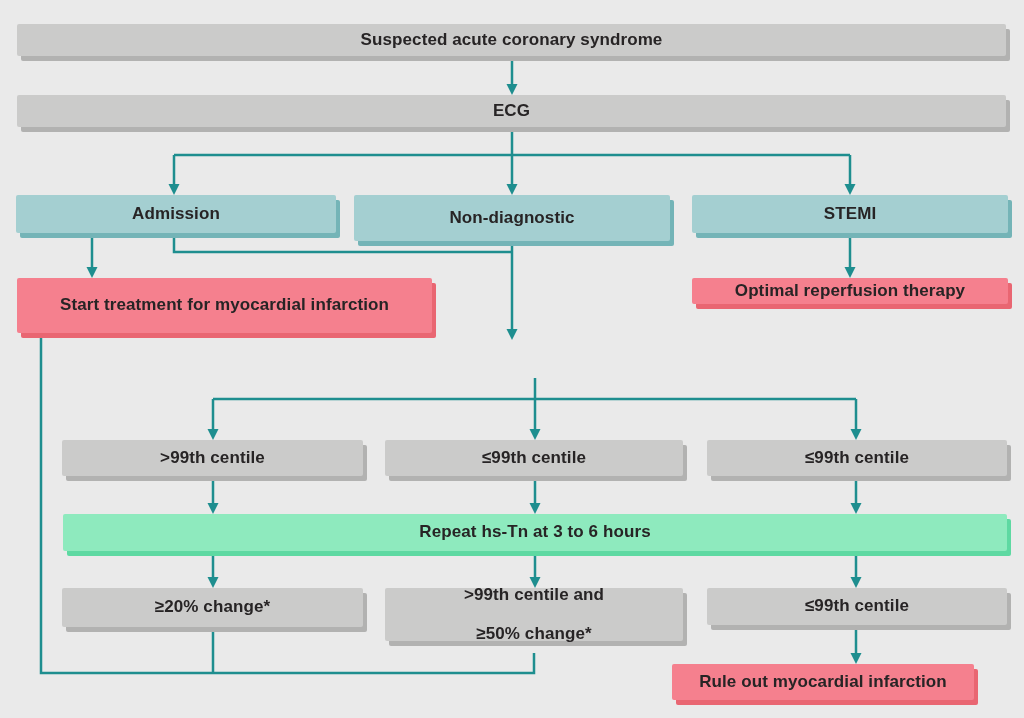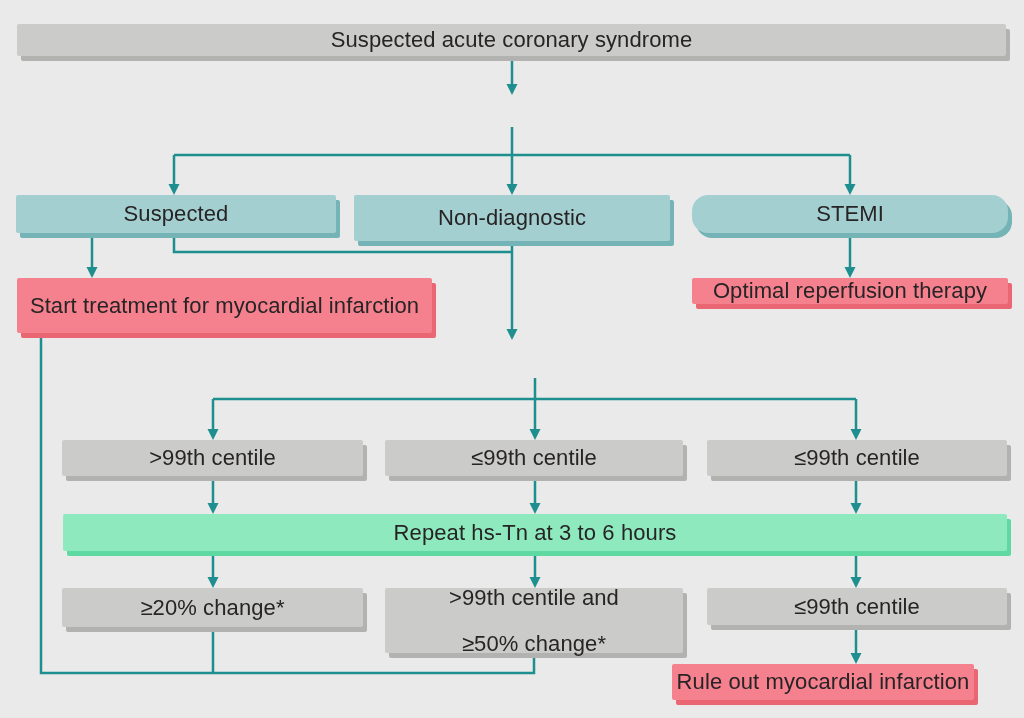--- a/index.html
+++ b/index.html
@@ -12,21 +12,21 @@
   html,body{margin:0;padding:0;}
   body{background:var(--background);}
   .stage{
     position:relative; width:1024px; height:718px; overflow:hidden;
     background:var(--background);
     font-family:"Liberation Sans", sans-serif;
   }
   .node{
     position:absolute; z-index:2;
     display:flex; flex-direction:column; align-items:center; justify-content:center;
-    text-align:center; font-size:22px; font-weight:400; color:var(--text);
+    text-align:center; font-size:17px; font-weight:700; color:var(--text);
     border-radius:2px; line-height:1.35; letter-spacing:.1px;
   }
   .gray { background:var(--box-gray);  box-shadow:4px 5px 0 var(--shadow-gray);  }
   .teal { background:var(--box-teal);  box-shadow:4px 5px 0 var(--shadow-teal);  }
   .green{ background:var(--box-green); box-shadow:4px 5px 0 var(--shadow-green); }
   .pink { background:var(--box-pink);  box-shadow:4px 5px 0 var(--shadow-pink);  }
   svg.connectors{ position:absolute; left:0; top:0; z-index:1; }
   .edge{ stroke:var(--teal-line); stroke-width:2.5; fill:none; }
   .head{ fill:var(--teal-line); stroke:none; }
 </style>
@@ -74,43 +74,44 @@
       <path class="edge" d="M856,625 V656"></path>
       <polygon class="head" points="850.5,653 861.5,653 856,664"></polygon>
 
       <path class="edge" d="M213,627 V673 M534,653 V673 H41 V328"></path>
       <polygon class="head" points="35.5,329 46.5,329 41,317"></polygon>
     </g>
   </svg>
 
   <div class="node gray" style="left:17px;top:24px;width:989px;height:32px;">Suspected acute coronary syndrome</div>
 
+  <div class="node gray" style="left:17px;top:95px;width:989px;height:32px;">ECG</div>
 
-  <div class="node teal" style="left:16px;top:195px;width:320px;height:38px;">Suspected</div>
+  <div class="node teal" style="left:16px;top:195px;width:320px;height:38px;">Admission</div>
 
   <div class="node teal" style="left:354px;top:195px;width:316px;height:46px;">Non-diagnostic</div>
 
-  <div class="node teal" style="left:692px;top:195px;width:316px;height:38px;border-radius:16px;">STEMI</div>
+  <div class="node teal" style="left:692px;top:195px;width:316px;height:38px;">STEMI</div>
 
   <div class="node pink" style="left:17px;top:278px;width:415px;height:55px;">Start treatment for myocardial infarction</div>
 
   <div class="node pink" style="left:692px;top:278px;width:316px;height:26px;">Optimal reperfusion therapy</div>
 
 
   <div class="node gray" style="left:62px;top:440px;width:301px;height:36px;">&gt;99th centile</div>
 
   <div class="node gray" style="left:385px;top:440px;width:298px;height:36px;">≤99th centile</div>
 
   <div class="node gray" style="left:707px;top:440px;width:300px;height:36px;">≤99th centile</div>
 
   <div class="node green" style="left:63px;top:514px;width:944px;height:37px;">Repeat hs-Tn at 3 to 6 hours</div>
 
   <div class="node gray" style="left:62px;top:588px;width:301px;height:39px;">≥20% change*</div>
 
-  <div class="node gray" style="left:385px;top:588px;width:298px;height:65px;gap:16px;">
+  <div class="node gray" style="left:385px;top:588px;width:298px;height:53px;gap:16px;">
     <span>&gt;99th centile and</span>
     <span>≥50% change*</span>
   </div>
 
   <div class="node gray" style="left:707px;top:588px;width:300px;height:37px;">≤99th centile</div>
 
   <div class="node pink" style="left:672px;top:664px;width:302px;height:36px;">Rule out myocardial infarction</div>
 
 </div>
 

